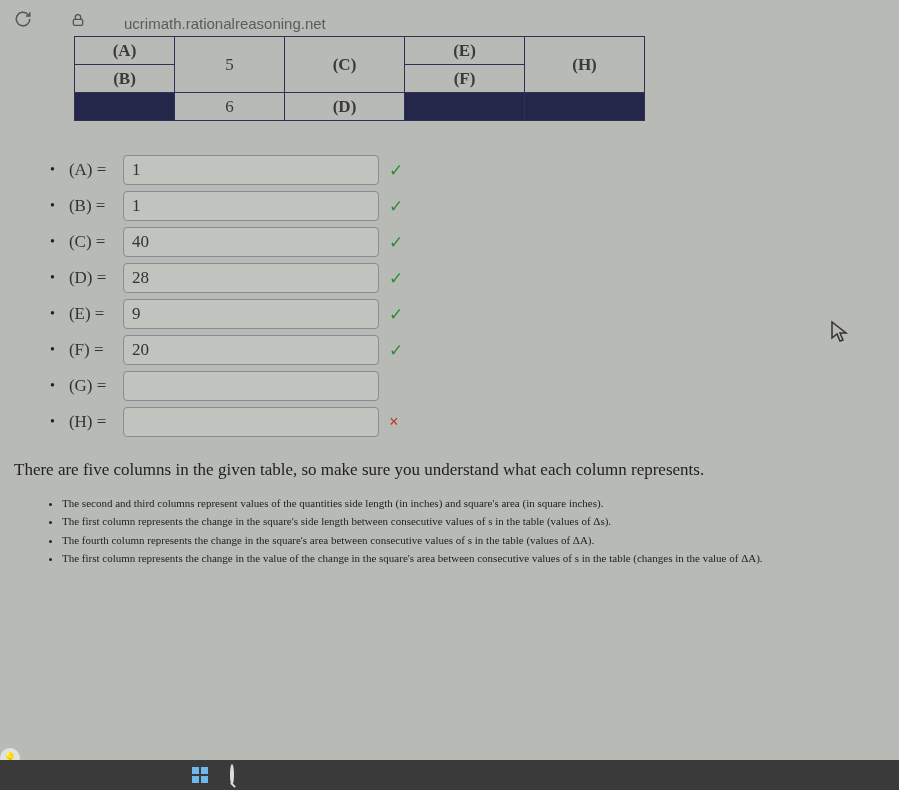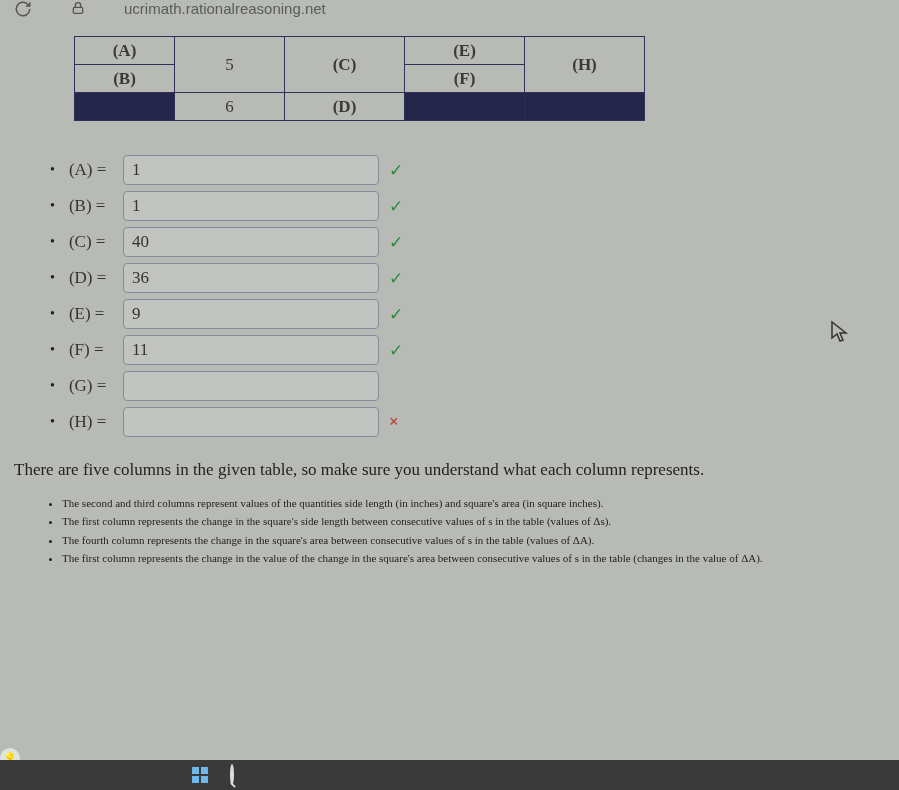--- a/index.html
+++ b/index.html
@@ -6,21 +6,21 @@
   body {
     font-family: "Times New Roman", Georgia, serif;
     background: #b8bab5;
     width: 899px;
     height: 790px;
     overflow: hidden;
     position: relative;
   }
   .top-bar {
     display: flex;
-    align-items: flex-start;
+    align-items: flex-end;
     height: 32px;
     padding: 0 14px;
     gap: 38px;
     background: #b8bab5;
   }
   .top-bar .icon { color: #444; }
   .address {
     font-family: Arial, sans-serif;
     font-size: 15px;
     color: #5a5c57;
@@ -204,31 +204,31 @@
         <span class="ans-box">1</span>
         <span class="ans-mark check">✓</span>
       </li>
       <li>
         <span class="ans-label">(C) =</span>
         <span class="ans-box">40</span>
         <span class="ans-mark check">✓</span>
       </li>
       <li>
         <span class="ans-label">(D) =</span>
-        <span class="ans-box">36</span>
+        <span class="ans-box">28</span>
         <span class="ans-mark check">✓</span>
       </li>
       <li>
         <span class="ans-label">(E) =</span>
         <span class="ans-box">9</span>
         <span class="ans-mark check">✓</span>
       </li>
       <li>
         <span class="ans-label">(F) =</span>
-        <span class="ans-box">11</span>
+        <span class="ans-box">20</span>
         <span class="ans-mark check">✓</span>
       </li>
       <li>
         <span class="ans-label">(G) =</span>
         <span class="ans-box"></span>
         <span class="ans-mark "></span>
       </li>
       <li>
         <span class="ans-label">(H) =</span>
         <span class="ans-box"></span>

